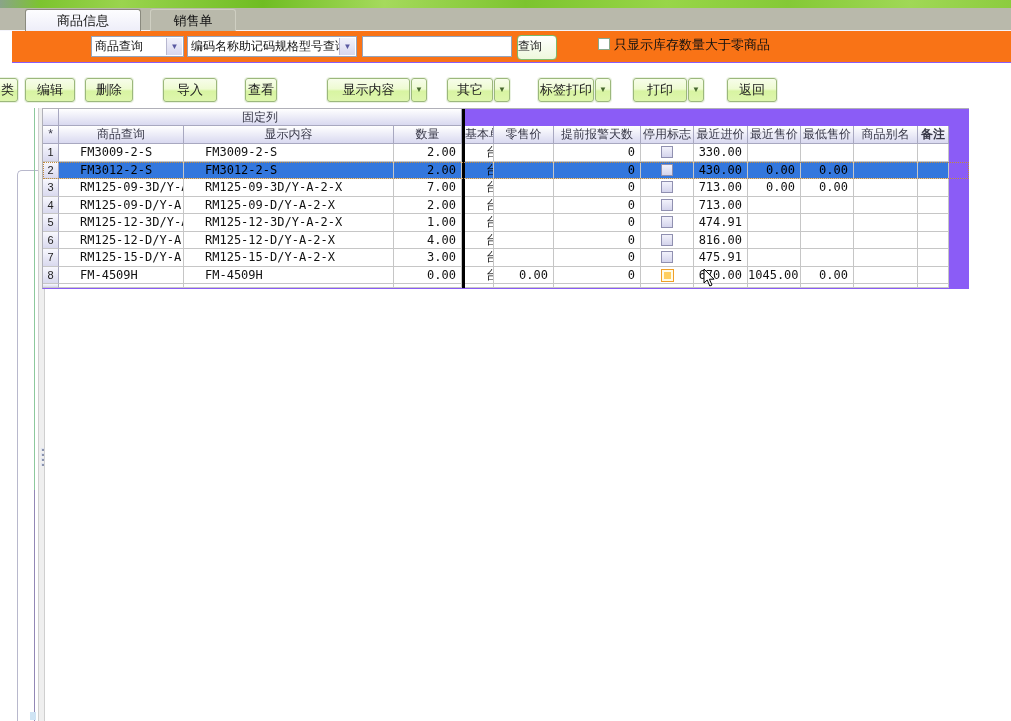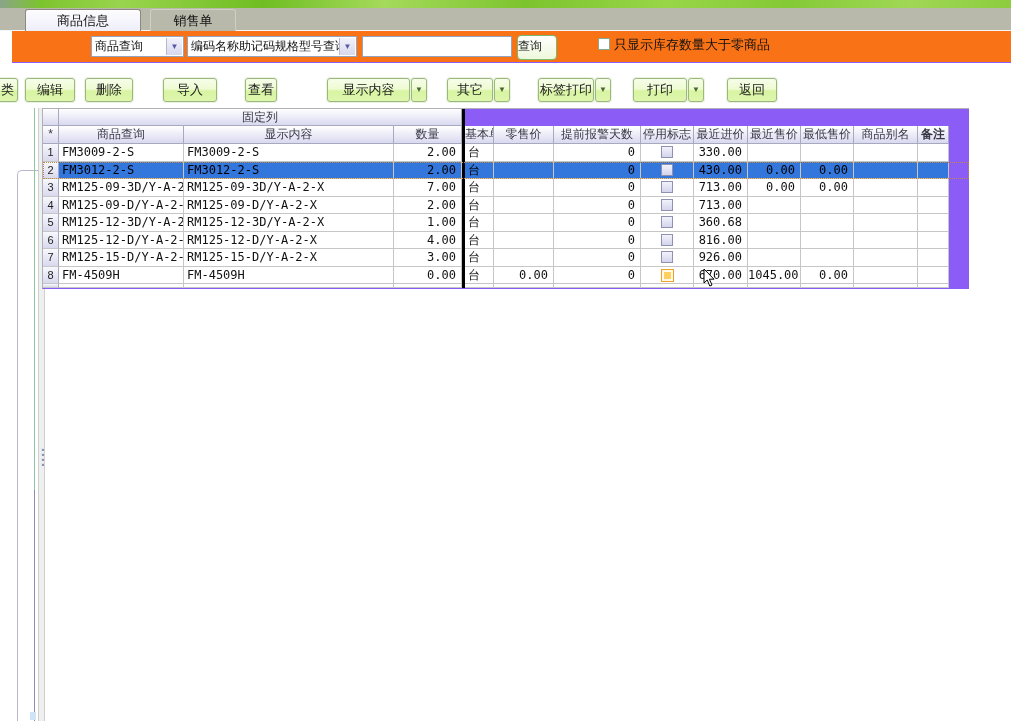--- a/index.html
+++ b/index.html
@@ -62,21 +62,21 @@
   .gh-blank{width:16px;} .gh-fixed{width:403px;} .gh-active{width:504px;}
   .divider{width:3px;background:#000;flex:none;}
   .cell{box-sizing:border-box;height:17.5px;line-height:17px;border-right:1px solid #c6c6c6;border-bottom:1px solid #c6c6c6;
         font-family:"DejaVu Sans Mono","Liberation Mono",monospace;font-size:12px;color:#111;
         overflow:hidden;white-space:nowrap;background:#fff;}
   .c-num{width:16px;} .c-code{width:125px;} .c-name{width:210px;} .c-qty{width:68px;}
   .c-unit{width:29px;} .c-retail{width:60px;} .c-alarm{width:87px;} .c-disabled{width:53px;text-align:center;}
   .c-lp{width:54px;} .c-ls{width:53px;} .c-lo{width:53px;} .c-alias{width:64px;} .c-note{width:31px;font-weight:bold;}
   .cell.rownum{background:linear-gradient(#f8f8fe,#d9d9ee);border-right:1px solid #a8a8c0;text-align:center;
                font-family:"Liberation Sans",sans-serif;font-size:11px;color:#222;}
-  .al{padding-left:3px;text-align:left;} .ar{padding-right:5px;text-align:right;}
+  .al{padding-left:21px;text-align:left;} .ar{padding-right:5px;text-align:right;}
   .grow.sel .cell:not(.rownum){background:#3377dd;color:#000;}
   .grow.sel{outline:1px dotted #c08a3e;outline-offset:-1px;}
   .gridcheck{width:12px;height:12px;margin:2px auto 0;background:linear-gradient(#f2f2fb,#d4d4ec);border:1px solid #9090b0;box-sizing:border-box;}
   .gridcheck.focused{width:13px;height:13px;border:1px solid #ef9f28;background:#fff8d8;box-shadow:inset 0 0 0 2px #fffbe8;position:relative;}
   .gridcheck.focused::after{content:"";position:absolute;left:2px;top:2px;right:2px;bottom:2px;background:#ffcf60;}
   .fillrow{height:4px;}
 
   
   .cursor{position:absolute;left:703px;top:268px;width:12px;height:19px;}
 </style>
@@ -233,21 +233,21 @@
         <div class="cell c-code al">RM125-12-3D/Y-A-2-X</div>
         <div class="cell c-name al">RM125-12-3D/Y-A-2-X</div>
         <div class="cell c-qty ar">1.00</div>
         <div class="divider"></div>
         <div class="cell c-unit al">台</div>
         <div class="cell c-retail ar"></div>
         <div class="cell c-alarm ar">0</div>
         <div class="cell c-disabled">
           <div class="gridcheck"></div>
         </div>
-        <div class="cell c-lp ar">360.68</div>
+        <div class="cell c-lp ar">474.91</div>
         <div class="cell c-ls ar"></div>
         <div class="cell c-lo ar"></div>
         <div class="cell c-alias al"></div>
         <div class="cell c-note al"></div>
       </div>
       <div class="grow">
         <div class="cell c-num rownum">6</div>
         <div class="cell c-code al">RM125-12-D/Y-A-2-X</div>
         <div class="cell c-name al">RM125-12-D/Y-A-2-X</div>
         <div class="cell c-qty ar">4.00</div>
@@ -269,21 +269,21 @@
         <div class="cell c-code al">RM125-15-D/Y-A-2-X</div>
         <div class="cell c-name al">RM125-15-D/Y-A-2-X</div>
         <div class="cell c-qty ar">3.00</div>
         <div class="divider"></div>
         <div class="cell c-unit al">台</div>
         <div class="cell c-retail ar"></div>
         <div class="cell c-alarm ar">0</div>
         <div class="cell c-disabled">
           <div class="gridcheck"></div>
         </div>
-        <div class="cell c-lp ar">926.00</div>
+        <div class="cell c-lp ar">475.91</div>
         <div class="cell c-ls ar"></div>
         <div class="cell c-lo ar"></div>
         <div class="cell c-alias al"></div>
         <div class="cell c-note al"></div>
       </div>
       <div class="grow">
         <div class="cell c-num rownum">8</div>
         <div class="cell c-code al">FM-4509H</div>
         <div class="cell c-name al">FM-4509H</div>
         <div class="cell c-qty ar">0.00</div>

